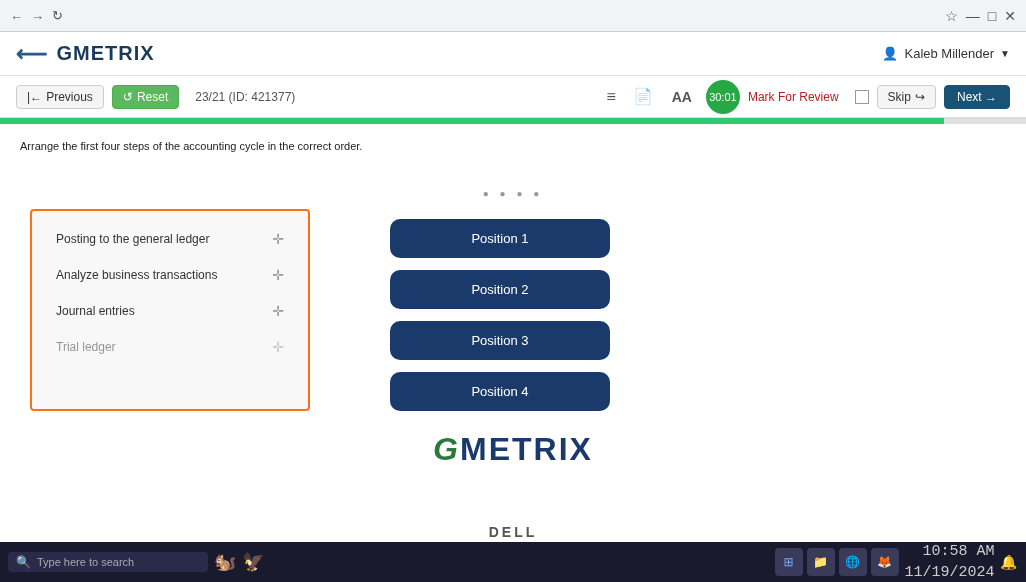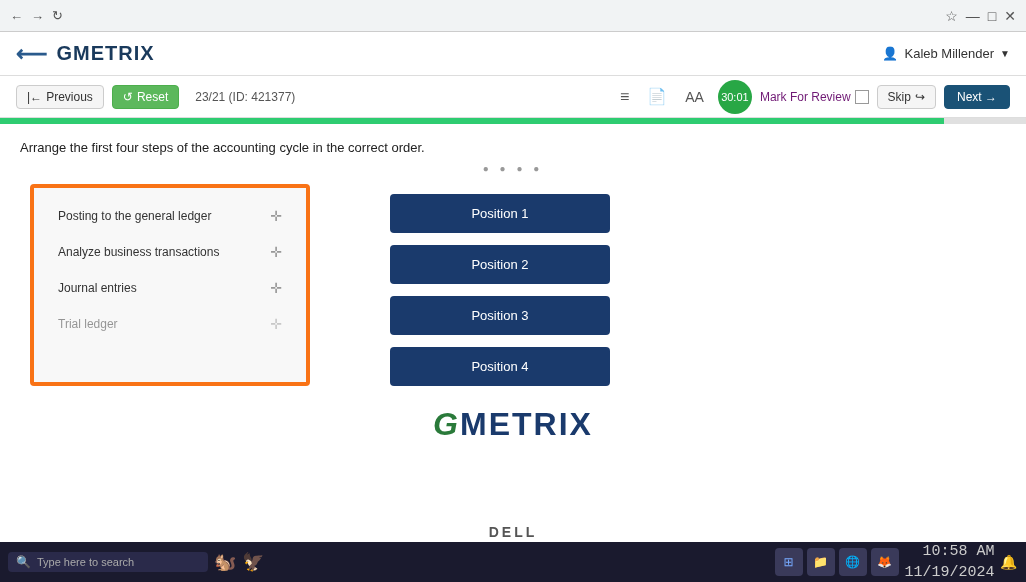--- a/index.html
+++ b/index.html
@@ -128,23 +128,23 @@
       height: 34px;
       display: flex;
       align-items: center;
       justify-content: center;
       font-size: 11px;
       font-weight: normal;
     }
     .mark-review {
       display: flex;
       align-items: flex-start;
-      gap: 4px;
-      font-size: 12px;
-      color: #701a75;
+      gap: 16px;
+      font-size: 12px;
+      color: #b91c1c;
     }
     .mark-checkbox {
       width: 14px;
       height: 14px;
       border: 1px solid #999;
       background: #fff;
     }
     .skip-btn {
       display: flex;
       align-items: center;
@@ -179,36 +179,36 @@
       height: 100%;
       background: #2ecc71;
       width: 92%;
     }
 
     
     .question-area {
       padding: 16px 20px;
     }
     .question-text {
-      font-size: 13px;
+      font-size: 11px;
       color: #222;
-      margin-bottom: 8px;
+      margin-bottom: 36px;
     }
 
     
     .drag-drop-container {
       display: flex;
       gap: 20px;
       padding: 0 10px;
     }
 
     
     .draggable-items {
       background: #f8f8f8;
-      border: 4px solid #f97316;
+      border: 2px solid #f97316;
       border-radius: 4px;
       padding: 12px;
       width: 280px;
       min-height: 140px;
     }
     .drag-item {
       display: flex;
       align-items: center;
       justify-content: space-between;
       padding: 8px 12px;
@@ -238,21 +238,21 @@
       display: flex;
       flex-direction: column;
       gap: 12px;
       margin-left: 60px;
       padding-top: 10px;
     }
     .position-btn {
       background: #1a3a6c;
       color: #fff;
       padding: 12px 20px;
-      border-radius: 4px;
+      border-radius: 10px;
       font-size: 13px;
       text-align: center;
       cursor: pointer;
       width: 220px;
     }
 
     
     .footer-branding {
       display: flex;
       align-items: center;
@@ -368,21 +368,21 @@
       <span>↺</span>
       <span>Reset</span>
     </button>
     <span class="question-info">23/21 (ID: 421377)</span>
 
     <div class="toolbar-spacer"></div>
 
     <div class="toolbar-icons">
       <span class="icon-btn">≡</span>
       <span class="icon-btn">📄</span>
-      <span class="icon-btn" style="font-weight:normal; font-size:14px;">AA</span>
+      <span class="icon-btn" style="font-weight:bold; font-size:14px;">AA</span>
       <div class="timer-badge">30:01</div>
     </div>
 
     <div class="mark-review">
       <span>Mark For Review</span>
       <div class="mark-checkbox"></div>
     </div>
 
     <button class="skip-btn">
       <span>Skip</span>

